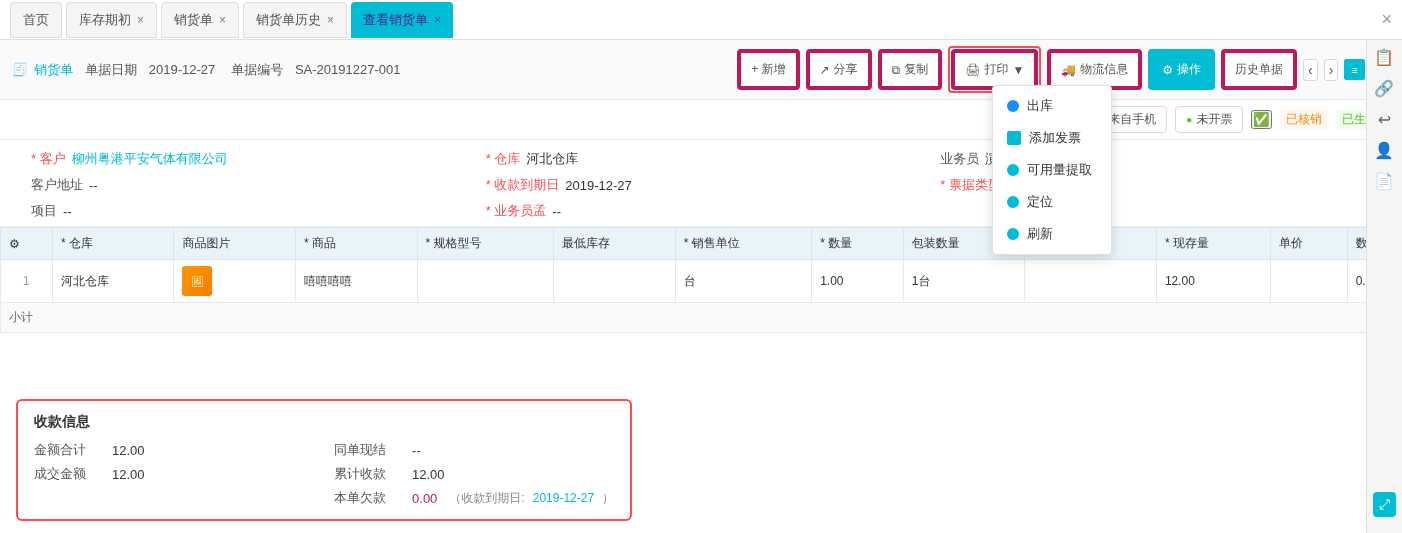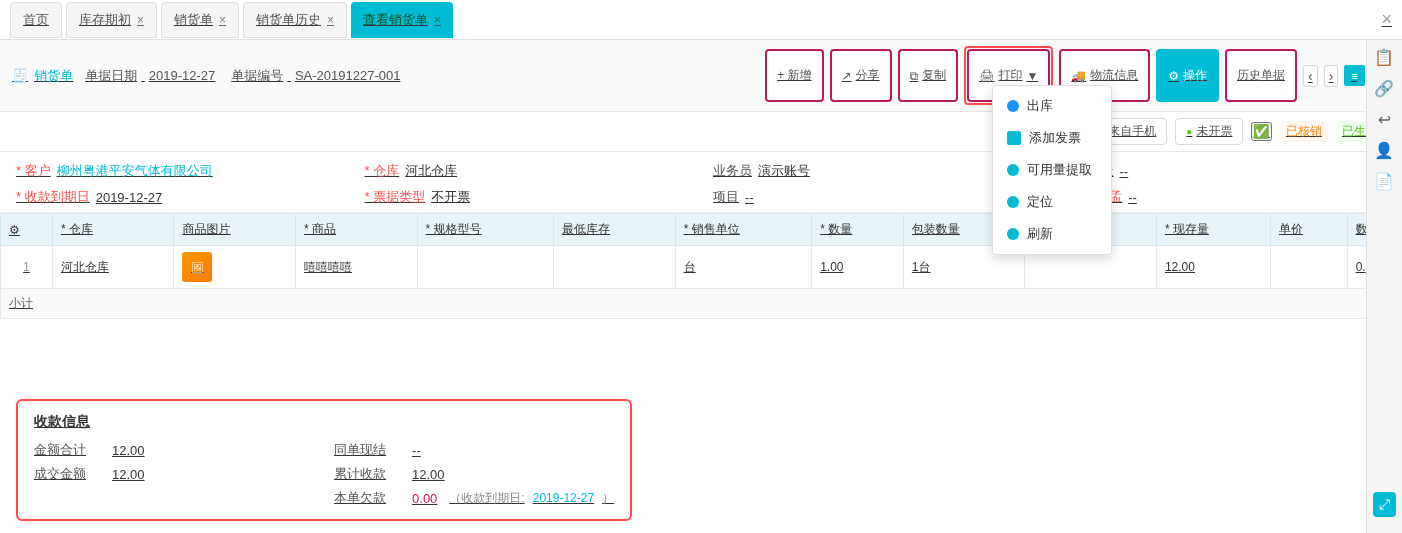--- a/index.html
+++ b/index.html
@@ -7,40 +7,40 @@
 
     
     .tab-bar {
       display: flex; align-items: center; background: #fff; border-bottom: 1px solid #e0e0e0;
       padding: 0 10px; height: 40px; gap: 4px;
     }
     .tab-item {
       display: flex; align-items: center; padding: 6px 12px; border-radius: 4px 4px 0 0;
       cursor: pointer; font-size: 13px; height: 36px; gap: 6px;
     }
-    .tab-item.active { background: #00bcd4; color: #14532d; }
+    .tab-item.active { background: #00bcd4; color: #4c1d95; }
     .tab-item:not(.active) { background: #f5f5f5; color: #555; border: 1px solid #ddd; }
     .tab-close { font-size: 12px; cursor: pointer; opacity: 0.7; }
     .top-close { margin-left: auto; cursor: pointer; font-size: 18px; color: #999; }
 
     
     .main-area { background: #fff; height: calc(533px - 40px); display: flex; flex-direction: column; }
 
     
     .doc-header {
       display: flex; align-items: center; padding: 6px 12px; border-bottom: 1px solid #e8e8e8;
       background: #fafafa; gap: 12px; flex-shrink: 0;
     }
     .doc-title { display: flex; align-items: center; gap: 6px; color: #00bcd4; font-weight: 500; }
     .doc-meta { display: flex; align-items: center; gap: 16px; color: #555; font-size: 13px; justify-content: flex-end; }
     .doc-meta span { display: flex; align-items: center; gap: 4px; }
     .doc-actions { margin-left: auto; display: flex; align-items: center; gap: 6px; }
     .action-btn {
-      display: flex; align-items: center; gap: 4px; padding: 16px 10px;
-      border: 2px solid #be185d; border-radius: 4px; cursor: pointer;
+      display: flex; align-items: center; gap: 4px; padding: 8px 10px;
+      border: 4px solid #be185d; border-radius: 4px; cursor: pointer;
       background: #fff; font-size: 12px; color: #555; white-space: nowrap;
     }
     .action-btn.teal { background: #00bcd4; color: #fff; border-color: #00bcd4; }
 
     
     .doc-toolbar {
       display: flex; align-items: center; padding: 6px 18px; border-bottom: 1px solid #e8e8e8;
       background: #fff; gap: 8px; flex-shrink: 0;
     }
     .toolbar-btn {
@@ -49,21 +49,21 @@
       background: #fff; font-size: 12px; color: #555;
     }
     .toolbar-btn.gray-dot::before { content: '●'; color: #999; font-size: 10px; }
     .toolbar-btn.green-dot::before { content: '●'; color: #52c41a; font-size: 10px; }
     .check-btn { color: #52c41a; }
     .badge-sold { background: #fff7f0; color: #fa8c16; border-color: #ffd591; border-radius: 4px; padding: 2px 6px; font-size: 12px; text-align: center; }
     .badge-effect { background: #f0fff0; color: #52c41a; border-color: #b7eb8f; border-radius: 4px; padding: 2px 6px; font-size: 12px; }
 
     
     .form-section {
-      padding: 10px 16px 6px; display: grid; grid-template-columns: 1fr 1fr 1fr 1fr;
+      padding: 10px 31px 6px; display: grid; grid-template-columns: 1fr 1fr 1fr;
       gap: 8px 24px; border-bottom: 1px solid #f0f0f0; flex-shrink: 0;
     }
     .field-row { display: flex; align-items: center; gap: 6px; }
     .field-label { color: #555; white-space: nowrap; font-size: 13px; }
     .field-required { color: #ff4d4f; }
     .field-value { color: #333; font-size: 13px; }
     .field-value.link { color: #00bcd4; cursor: pointer; }
     .add-note { color: #fa8c16; cursor: pointer; display: flex; align-items: center; gap: 2px; }
 
     
@@ -126,21 +126,21 @@
 
     
     .nav-arrow { cursor: pointer; color: #555; font-size: 14px; padding: 2px 4px; border: 1px solid #d9d9d9; border-radius: 3px; background: #fff; }
     .view-toggle { display: flex; gap: 2px; }
     .view-btn { border: 1px solid #d9d9d9; background: #fff; padding: 3px 6px; cursor: pointer; border-radius: 2px; font-size: 11px; color: #555; }
     .view-btn.active { background: #00bcd4; color: #fff; border-color: #00bcd4; }
   </style>
 </head>
 <body>
 
-<div style="position:relative; width:1402px; height:533px; overflow:hidden;text-decoration:underline;">
+<div style="position:relative; width:1402px; height:533px; overflow:hidden;">
 
   <div class="tab-bar">
     <div class="tab-item">
       <span>首页</span>
     </div>
     <div class="tab-item">
       <span>库存期初</span>
       <span class="tab-close">×</span>
     </div>
     <div class="tab-item">

